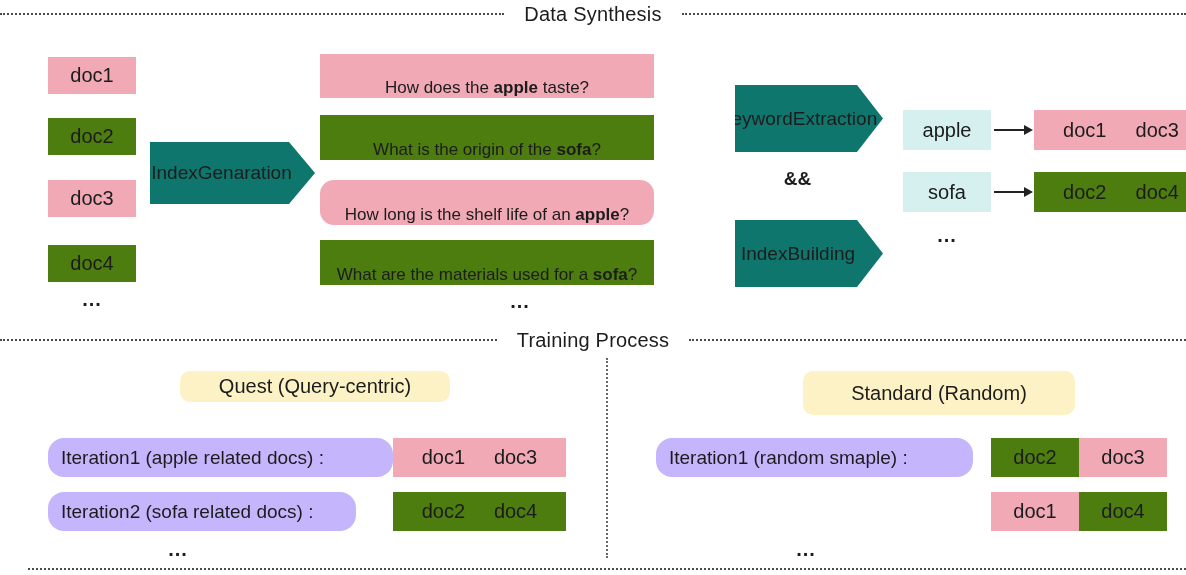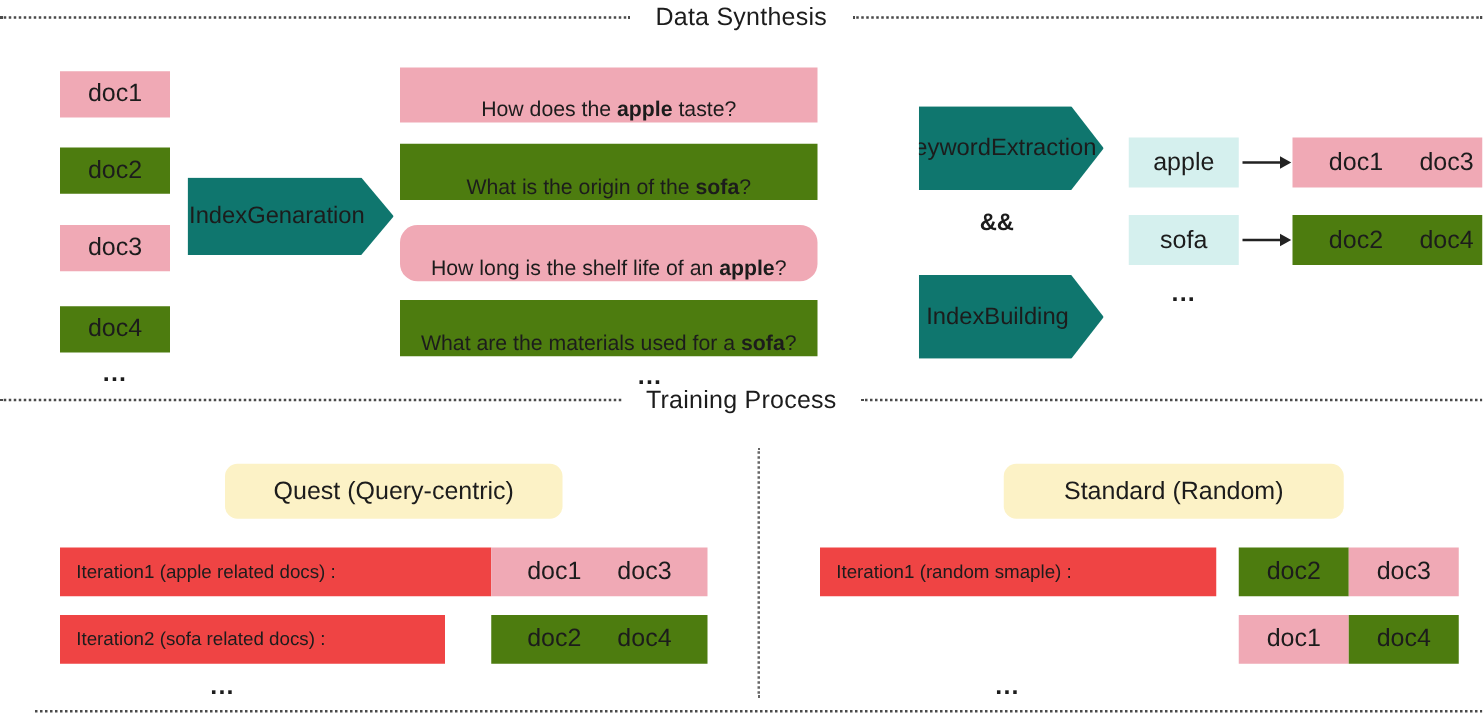--- a/index.html
+++ b/index.html
@@ -28,21 +28,21 @@
 
   
   .harrow{height:2px;background:#222;}
   .harrow::after{content:"";position:absolute;right:-7px;top:-4px;
                  border-left:9px solid #222;border-top:5px solid transparent;border-bottom:5px solid transparent;}
 
   
   .combo{display:flex;align-items:center;justify-content:space-evenly;font-size:20px;}
 
   
-  .iter-label{background:#ef4444;display:flex;align-items:center;padding-left:13px;font-size:15px;white-space:nowrap;}
+  .iter-label{background:#c4b5fd;display:flex;align-items:center;padding-left:13px;font-size:19px;white-space:nowrap;border-radius:16px;}
 
   .ellipsis{font-size:20px;font-weight:700;text-align:center;letter-spacing:1px;}
   .andop{font-size:19px;font-weight:600;text-align:center;}
 
   .vdiv{width:0;border-left:2px dotted #666;}
   .bline{left:0;right:0;height:0;border-top:2px dotted #4a4a4a;}
 </style>
 </head>
 <body>
 
@@ -97,30 +97,30 @@
   </div>
 
   <div class="abs chip cyan" style="left:875px;top:172px;width:88px;height:40px;">sofa</div>
   <div class="abs harrow" style="left:966px;top:191px;width:32px;"></div>
   <div class="abs combo peach" style="left:1006px;top:172px;width:174px;height:40px;">
     <span>doc2</span>
     <span>doc4</span>
   </div>
   <div class="abs ellipsis" style="left:875px;top:224px;width:88px;">...</div>
 
-  <div class="hdr" style="top:308px;height:24px;">
+  <div class="hdr" style="top:328px;height:24px;">
     <div class="dots"></div>
     <div class="t">Training Process</div>
     <div class="dots"></div>
   </div>
 
   <div class="abs vdiv" style="left:578px;top:358px;height:200px;"></div>
   <div class="abs bline" style="top:568px;"></div>
 
-  <div class="abs yellowbox" style="left:152px;top:371px;width:270px;height:44px;">Quest (Query-centric)</div>
+  <div class="abs yellowbox" style="left:152px;top:371px;width:270px;height:31px;">Quest (Query-centric)</div>
 
   <div class="abs iter-label" style="left:20px;top:438px;width:345px;height:39px;">Iteration1 (apple related docs) :</div>
   <div class="abs combo pink" style="left:365px;top:438px;width:173px;height:39px;">
     <span>doc1</span>
     <span>doc3</span>
   </div>
 
   <div class="abs iter-label" style="left:20px;top:492px;width:308px;height:39px;">Iteration2 (sofa related docs) :</div>
   <div class="abs combo peach" style="left:365px;top:492px;width:173px;height:39px;">
     <span>doc2</span>

